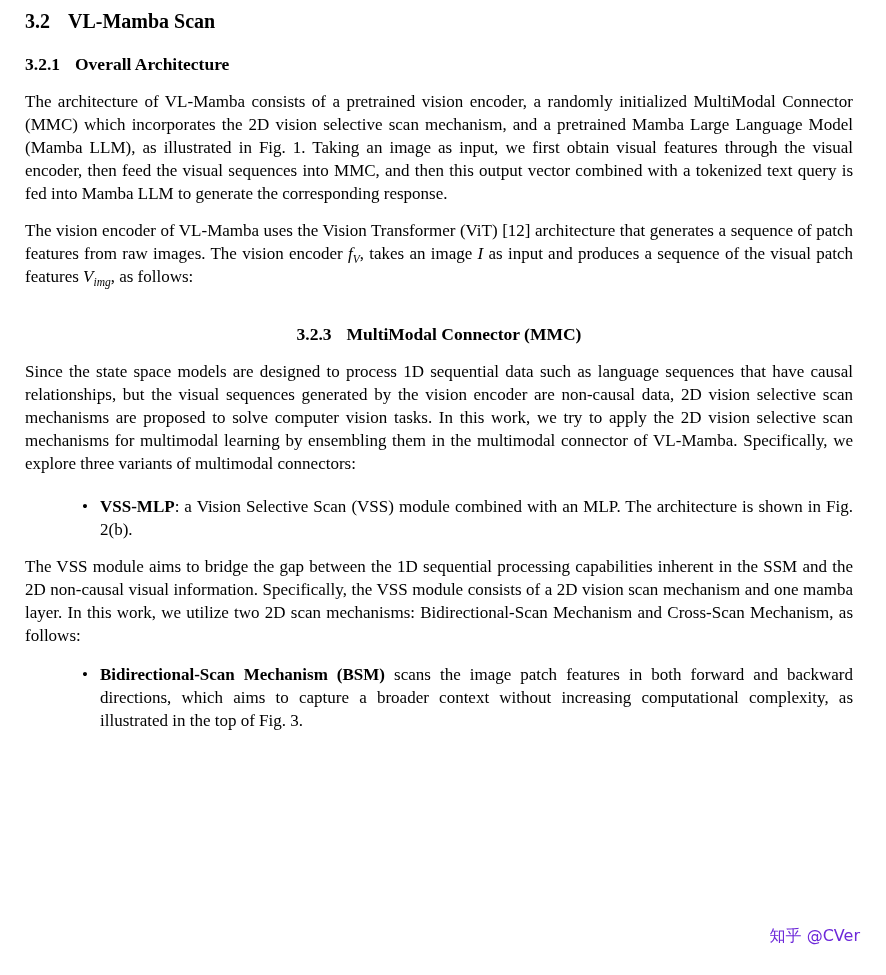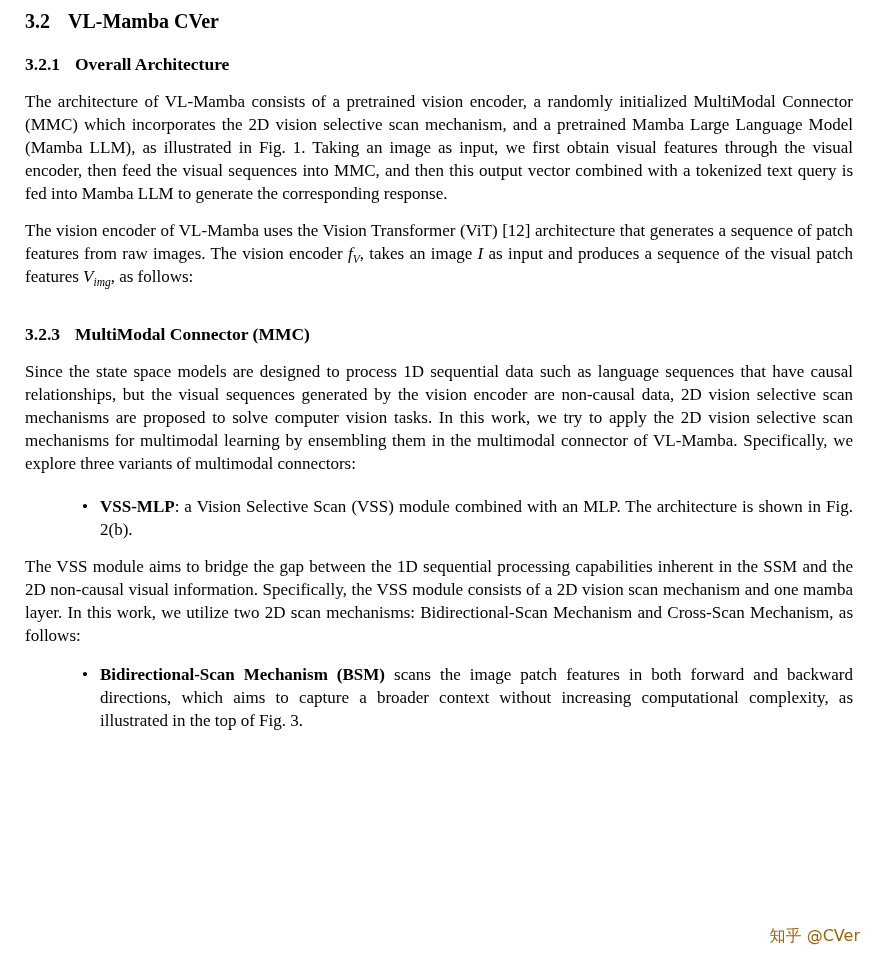--- a/index.html
+++ b/index.html
@@ -24,21 +24,21 @@
 
   h2.subsec {
     font-size: 17.5px;
     line-height: 24px;
     font-weight: bold;
   }
   h2.subsec .secnum { margin-right: 15px; }
 
   .mt-sub1 { margin-top: 18px; }
   .mt-sub2 { margin-top: 26px; }
-  .mt-sub3 { margin-top: 34px; }
+  .mt-sub3 { margin-top: 34px; text-align: center; }
 
   p.body {
     font-size: 17px;
     line-height: 23px;
     text-align: justify;
     margin-top: 14px;
   }
   p.body.mt-lg { }
 
   i.m { font-style: italic; }
@@ -84,29 +84,29 @@
   }
   ul.blist li + li { margin-top: 16px; }
   ul.blist.single { margin-top: 16px; }
 
   .watermark {
     position: absolute;
     right: 26px;
     top: 926px;
     font-family: "DejaVu Sans", "Liberation Sans", sans-serif;
     font-size: 16px;
-    color: #a16207;
+    color: #6d28d9;
   }
 </style>
 </head>
 <body>
 
 <div class="page">
 
-  <h1 class="sec"><span class="secnum">3.2</span><span>VL-Mamba CVer</span></h1>
+  <h1 class="sec"><span class="secnum">3.2</span><span>VL-Mamba Scan</span></h1>
 
   <h2 class="subsec mt-sub1"><span class="secnum">3.2.1</span><span>Overall Architecture</span></h2>
 
   <p class="body">The architecture of VL-Mamba consists of a pretrained vision encoder, a randomly initialized MultiModal Connector (MMC) which incorporates the 2D vision selective scan mechanism, and a pretrained Mamba Large Language Model (Mamba LLM), as illustrated in Fig. 1. Taking an image as input, we first obtain visual features through the visual encoder, then feed the visual sequences into MMC, and then this output vector combined with a tokenized text query is fed into Mamba LLM to generate the corresponding response.</p>
 
 
   <p class="body"><span>The vision encoder of VL-Mamba uses the Vision Transformer (ViT) [12] architecture that generates a sequence of patch features from raw images. The vision encoder </span><i class="m">f</i><sub class="ms">V</sub><span>, takes an image </span><i class="m">I</i><span> as input and produces a sequence of the visual patch features </span><i class="m">V</i><sub class="ms">img</sub><span>, as follows:</span></p>
 
 
   <h2 class="subsec mt-sub3"><span class="secnum">3.2.3</span><span>MultiModal Connector (MMC)</span></h2>

